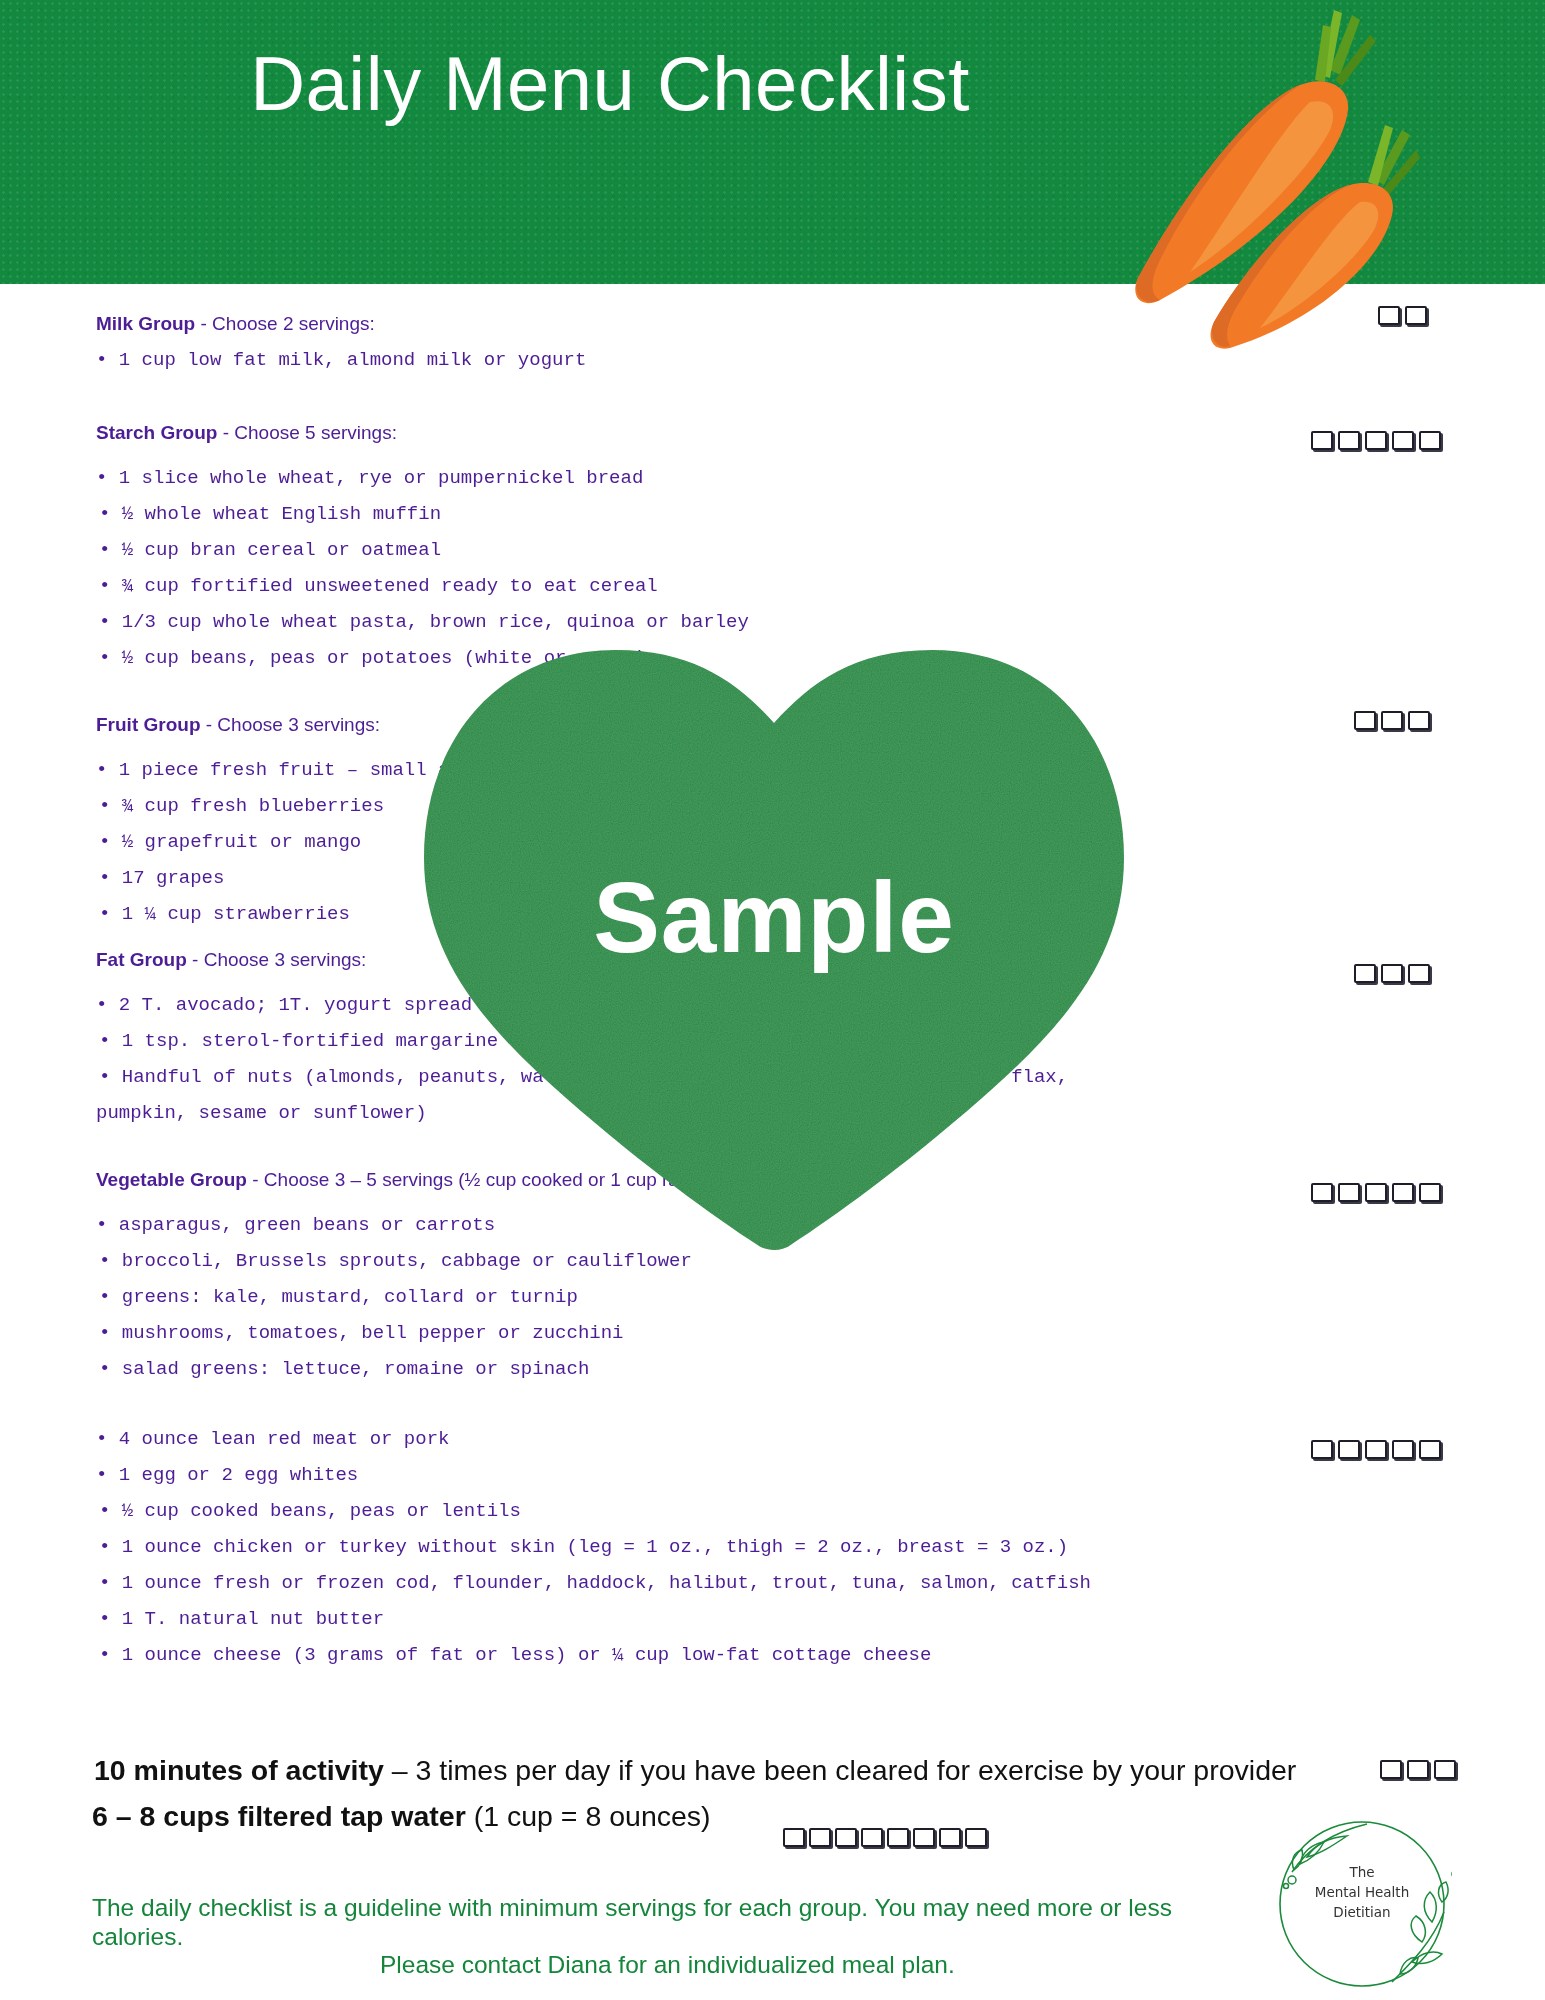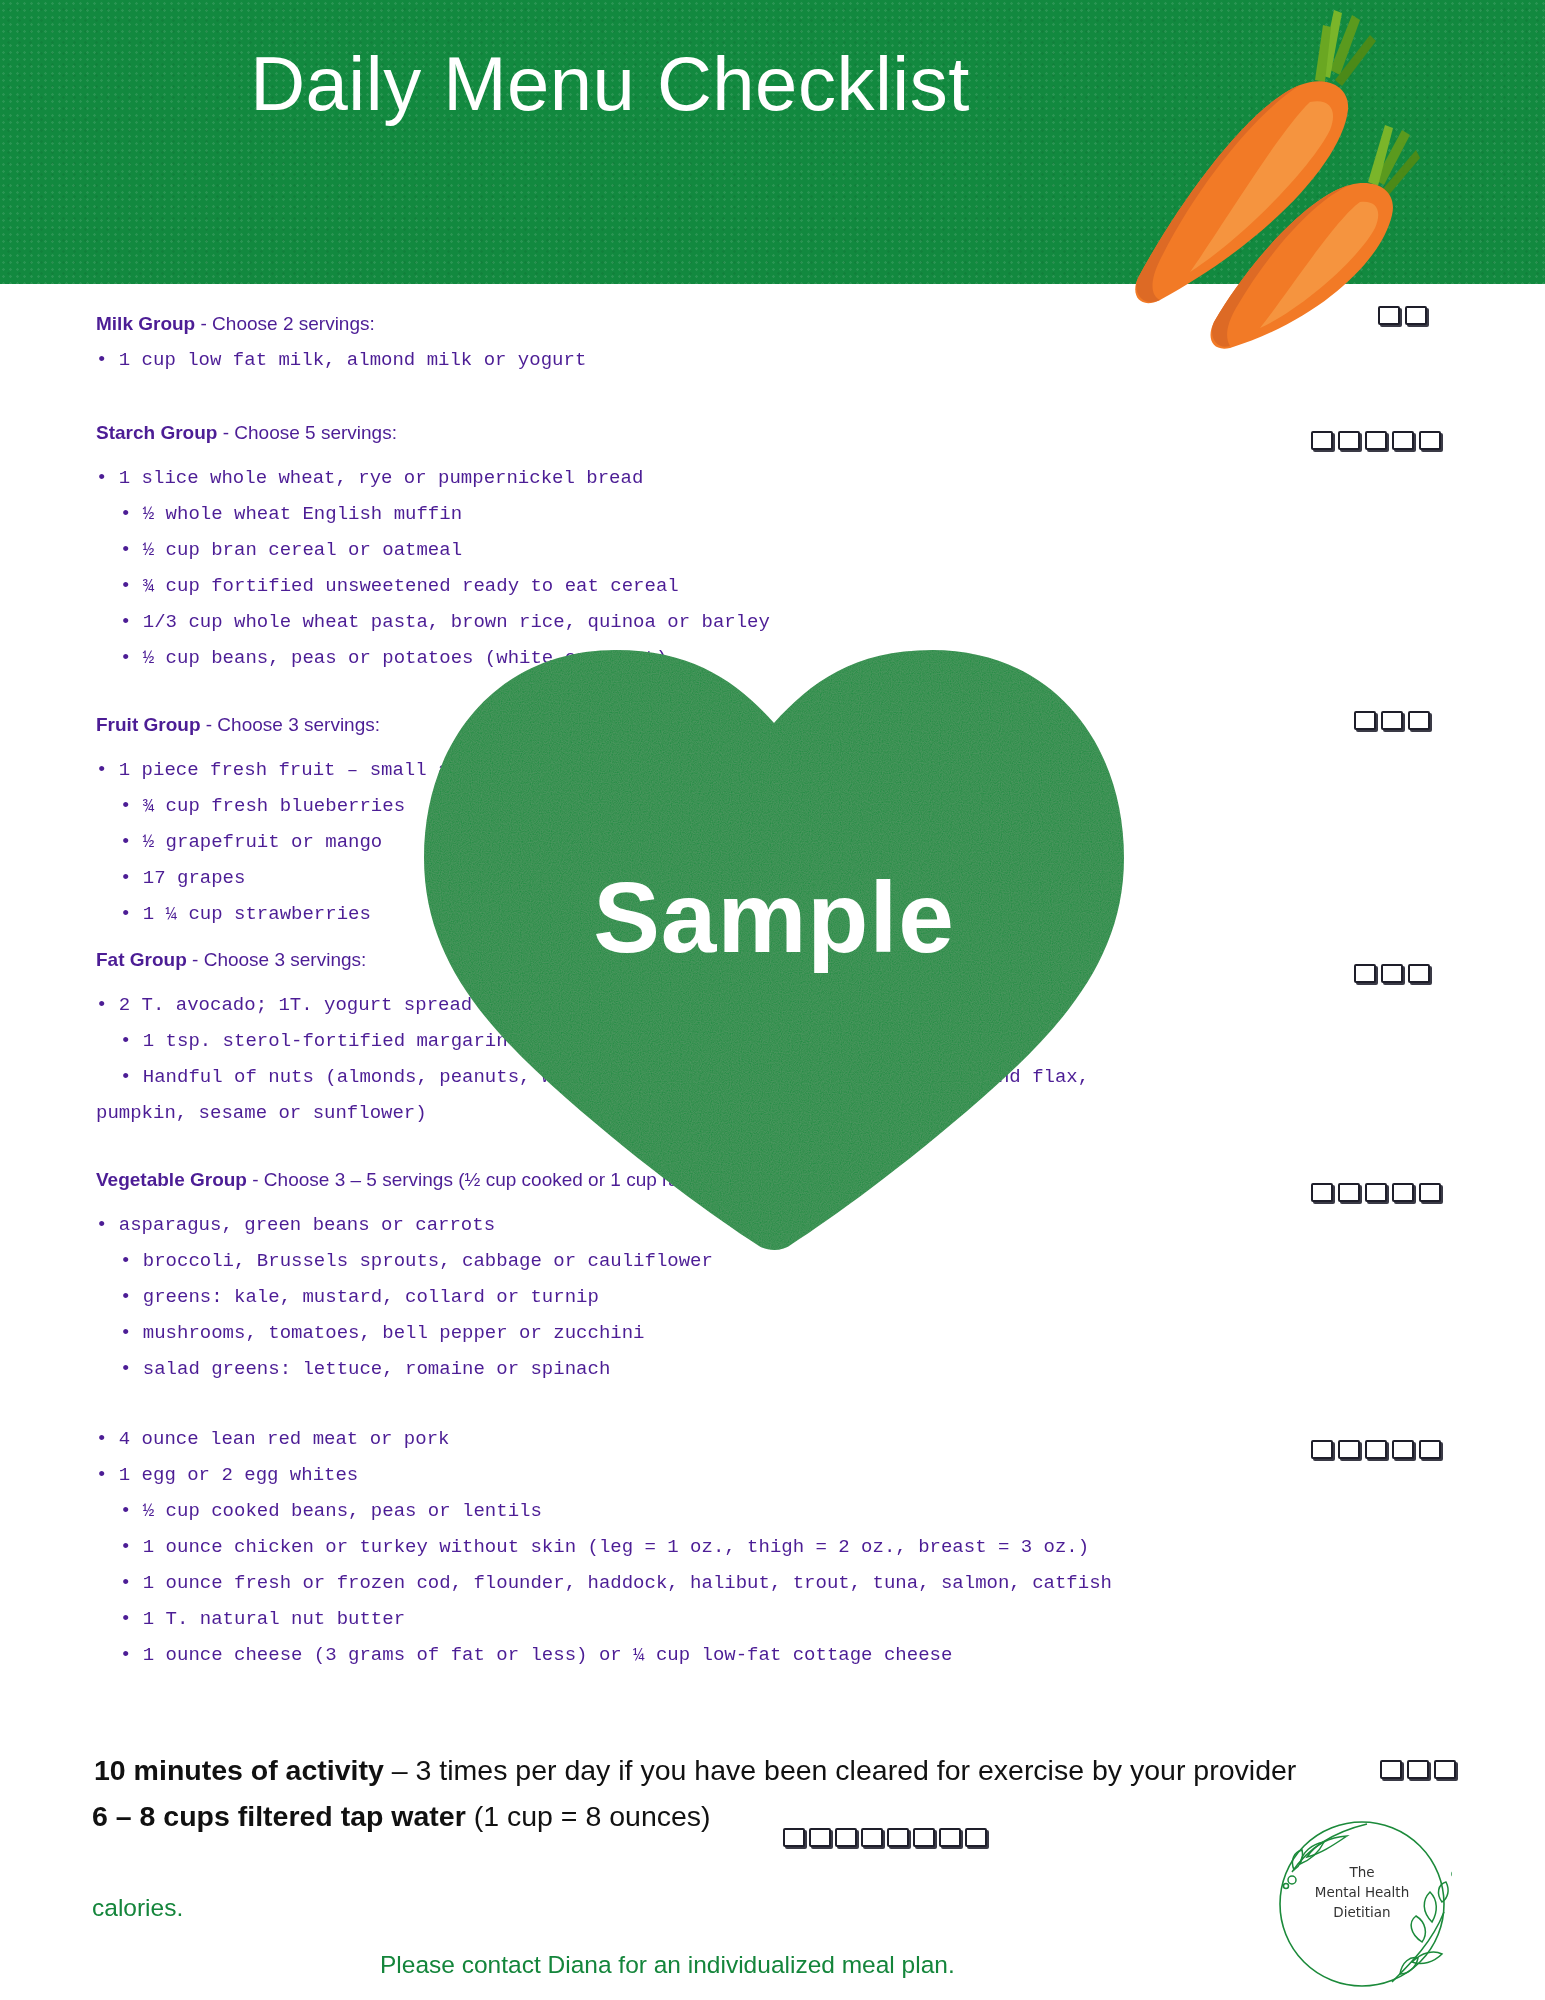--- a/index.html
+++ b/index.html
@@ -19,21 +19,21 @@
     position: absolute; left: 0; width: 1230px; top: 40px; text-align: center;
     color: #fff; font-size: 76px; font-weight: 400; letter-spacing: 0.5px;
     padding-right: 10px;
   }
   .carrots { position: absolute; left: 1120px; top: 10px; width: 300px; height: 340px; }
 
   .section { position: absolute; left: 96px; font-size: 19px; line-height: 36px; color: #4c1d95; }
   .section .head b { font-weight: 700; }
   .section .items { margin-top: 9px; font-family: Liberation Mono, monospace; }
   .section .item { white-space: nowrap; }
-  .section .item.indent { padding-left: 3px; margin-left: 21px; }
+  .section .item.indent { padding-left: 3px; }
 
   .checks { position: absolute; display: flex; gap: 5px; }
   .check {
     width: 22px; height: 19px; background: #fff;
     border: 2.5px solid #1e1e2a;
     box-shadow: 2px 2px 0 #3a3a46;
     border-radius: 2px;
   }
 
   .line { position: absolute; left: 92px; font-size: 28.5px; line-height: 36px; white-space: nowrap; }
@@ -191,20 +191,21 @@
   <div class="check"></div>
   <div class="check"></div>
   <div class="check"></div>
   <div class="check"></div>
   <div class="check"></div>
   <div class="check"></div>
   <div class="check"></div>
 </div>
 
 <div class="note" style="left:92px; top:1893px;">
+  <div>The daily checklist is a guideline with minimum servings for each group. You may need more or less</div>
   <div>calories.</div>
 </div>
 <div class="note" style="left:380px; top:1950px;">Please contact Diana for an individualized meal plan.</div>
 
 <svg class="logo" viewBox="0 0 180 180">
   <circle cx="90" cy="92" r="82" fill="none" stroke="#1b8a3a" stroke-width="1.6"></circle>
   <g fill="none" stroke="#1b8a3a" stroke-width="1.5">
     <path d="M20 60 C 40 30, 70 18, 95 12"></path>
     <path d="M35 45 C 45 30, 60 25, 75 24 C 60 34, 48 42, 35 45 Z"></path>
     <path d="M28 52 C 30 40, 40 32, 52 30 C 46 42, 38 48, 28 52 Z"></path>

